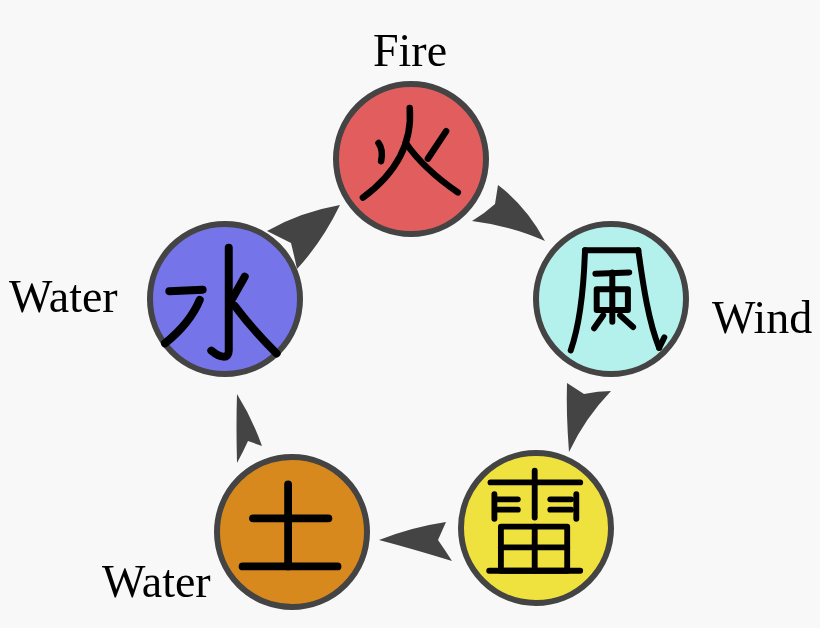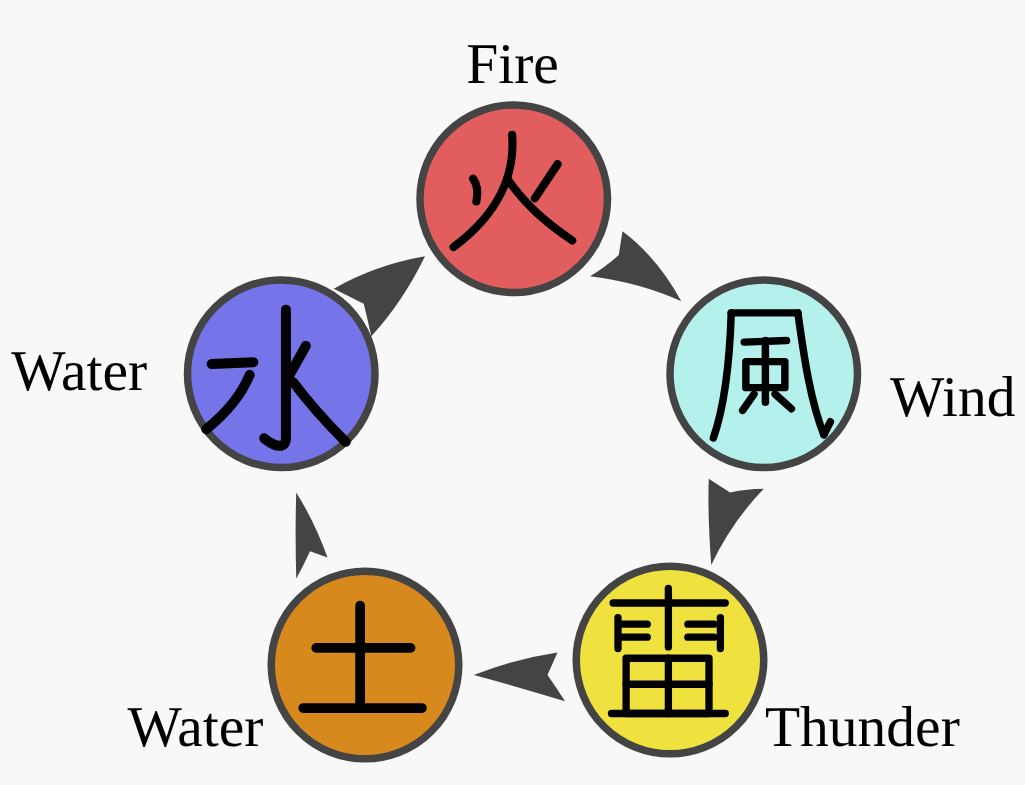--- a/index.html
+++ b/index.html
@@ -111,21 +111,20 @@
         <path d="M14,36 L37,35"></path>
         <path d="M35,42 C30,54 21,64 11,72"></path>
         <path d="M66,26 L57,42"></path>
         <path d="M59,46 C68,58 78,69 88,79"></path>
       </g>
     </g>
   </svg>
 
   <div class="label centered" style="left:410px; top:26px;">Fire</div>
   <div class="label" style="left:712px; top:293px;">Wind</div>
-  <div class="label" style="left:612px; top:557px;">Thunder</div>
   <div class="label" style="left:102px; top:557px;">Water</div>
   <div class="label" style="left:9px; top:272px;">Water</div>
 
   <span class="sr">火</span>
   <span class="sr">風</span>
   <span class="sr">雷</span>
   <span class="sr">土</span>
   <span class="sr">水</span>
 
 </div>

